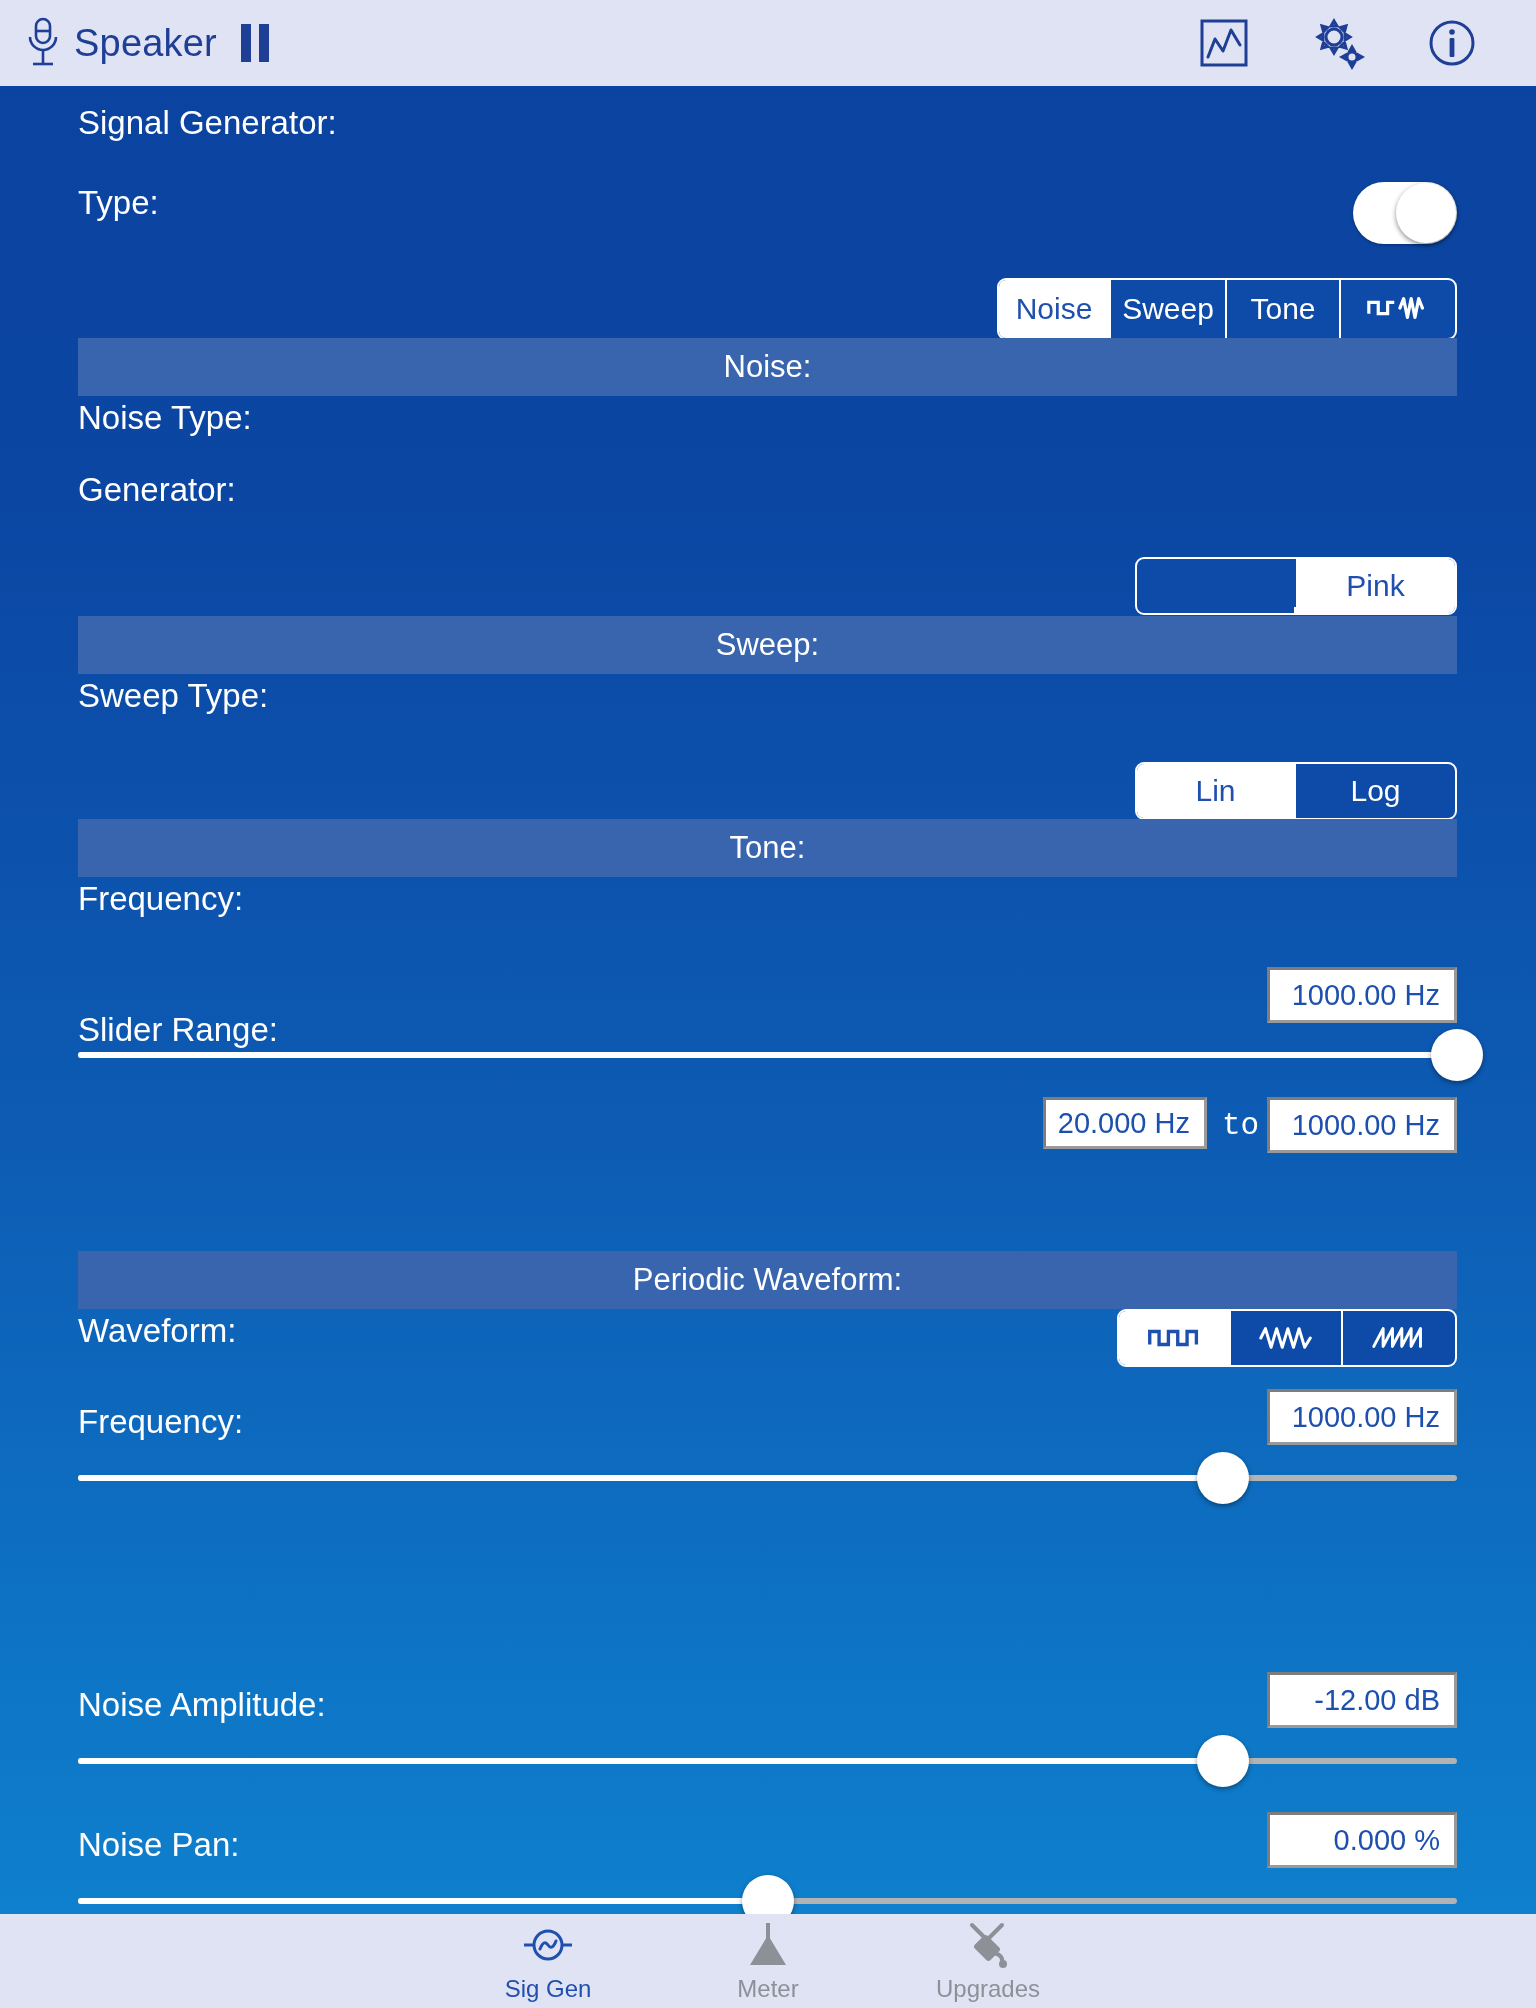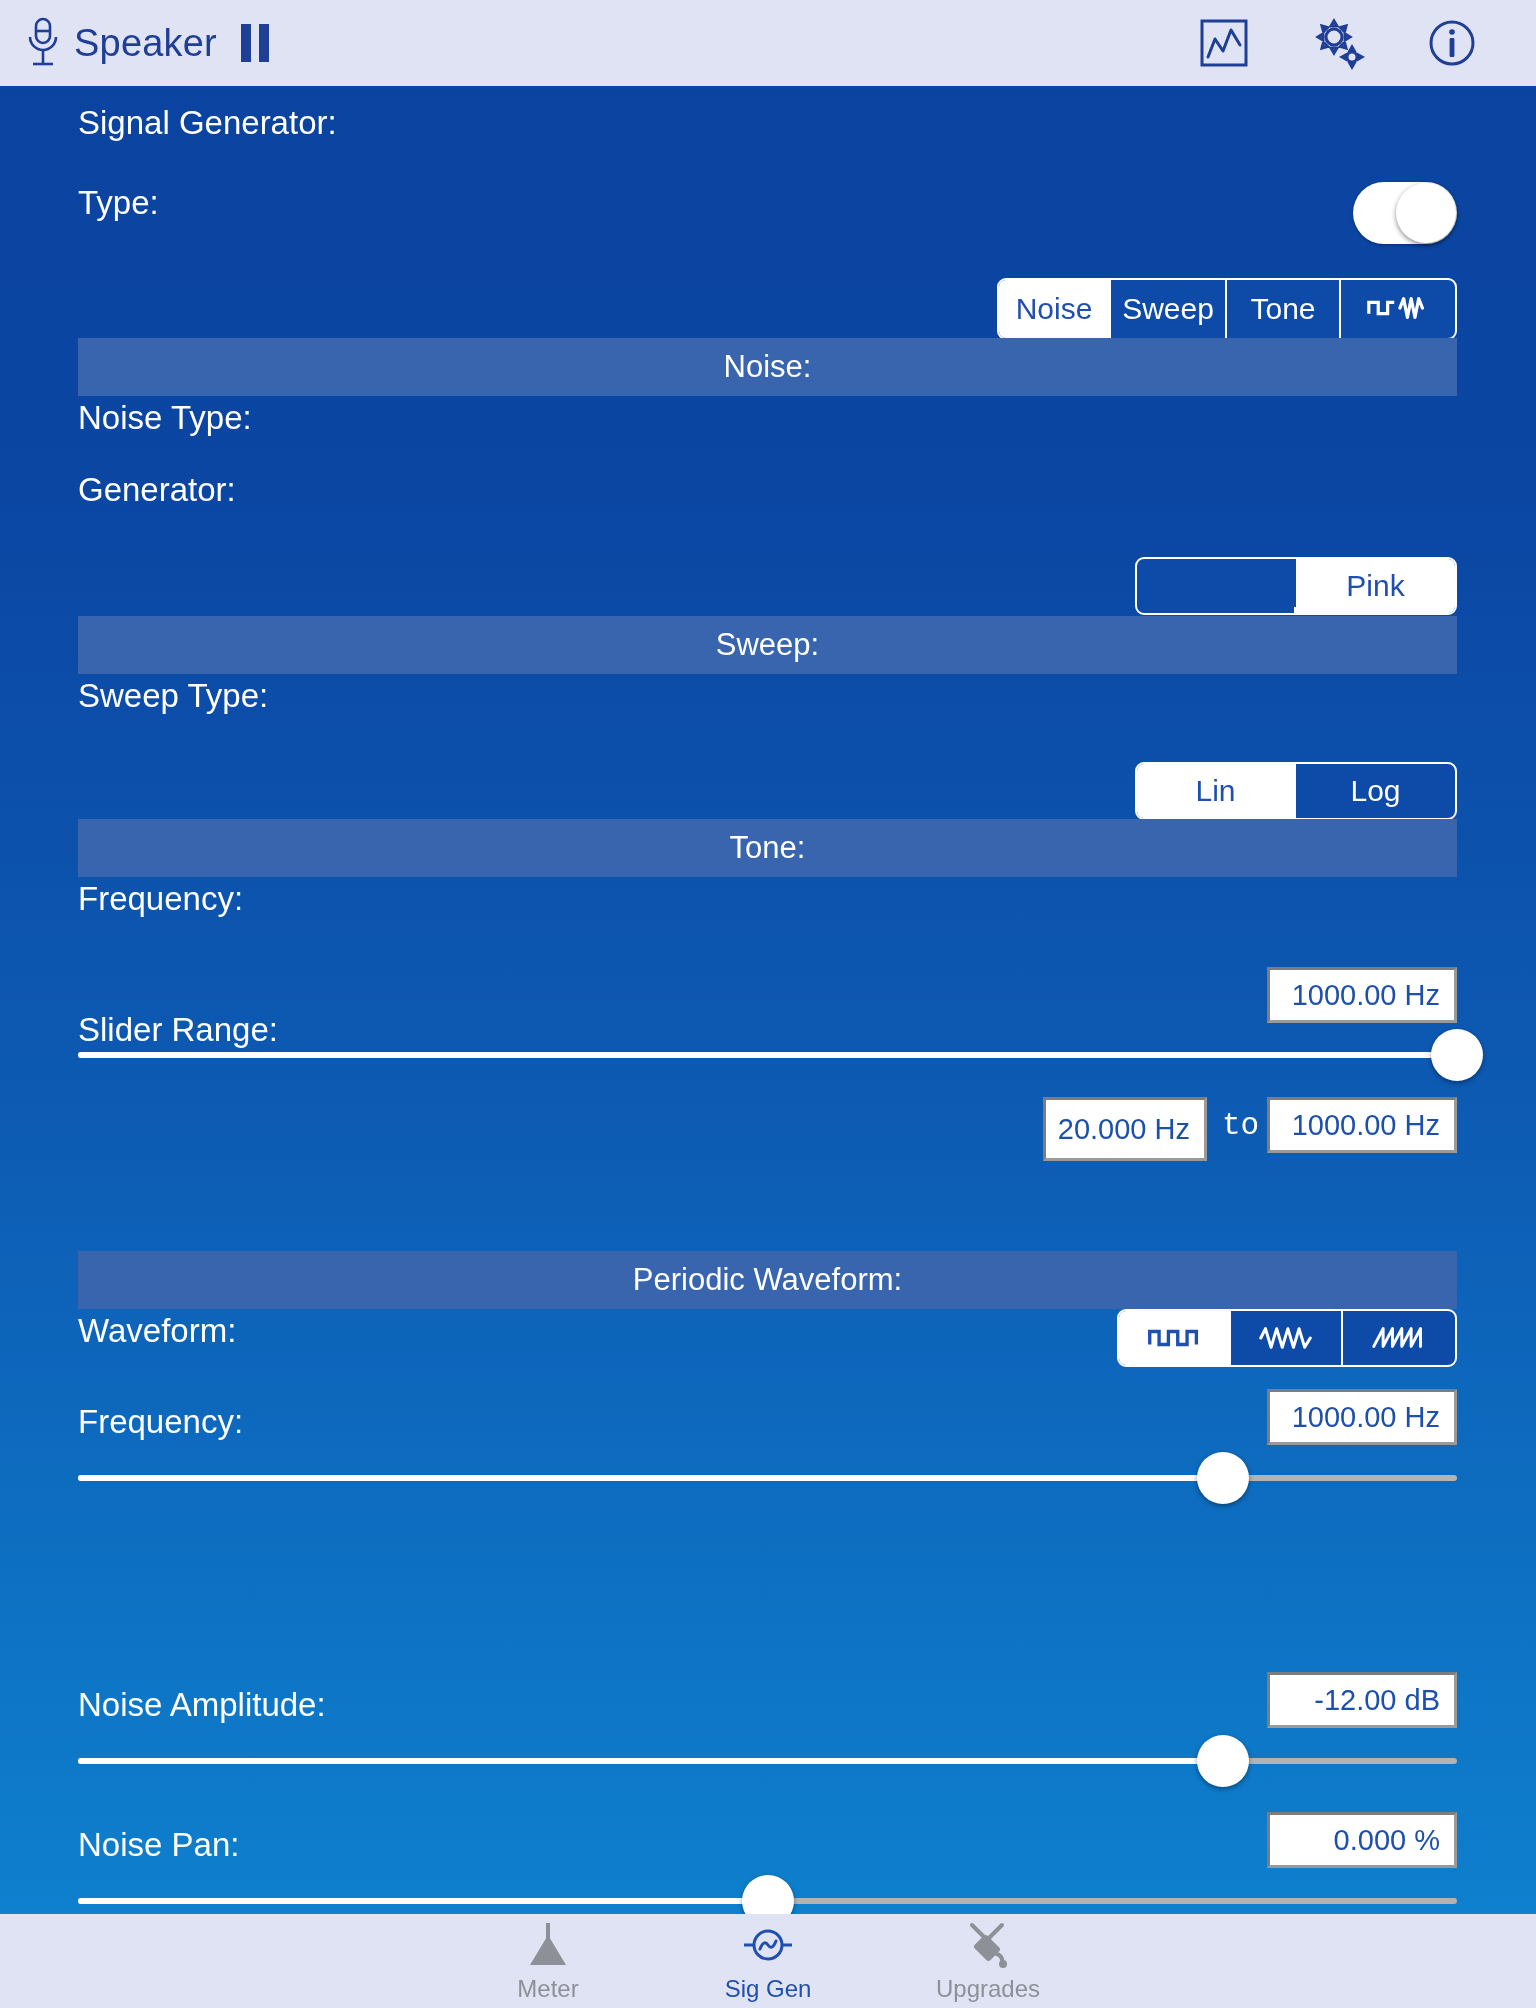--- a/index.html
+++ b/index.html
@@ -249,21 +249,21 @@
   <div class="field" style="left:1267px; top:881px; width:190px; height:56px;">1000.00 Hz</div>
   <div class="slider" style="left:78px; top:943px; width:1379px;">
     <span class="track"></span>
     <span class="fill" style="width:100%;"></span>
     <span class="knob" style="left:100%;"></span>
   </div>
 
   <div class="row" style="left:78px; top:925px;">
     <span class="label">Slider Range:</span>
   </div>
-  <div class="field" style="left:1043px; top:1011px; width:164px; height:64px;">20.000 Hz</div>
+  <div class="field" style="left:1043px; top:1011px; width:164px; height:52px;">20.000 Hz</div>
   <span class="to-label" style="left:1222px; top:1022px;">to</span>
   <div class="field" style="left:1267px; top:1011px; width:190px; height:56px;">1000.00 Hz</div>
 
   <div class="sec-head" style="top:1165px;">Periodic Waveform:</div>
   <div class="row" style="left:78px; top:1226px;">
     <span class="label">Waveform:</span>
   </div>
   <div class="seg" style="left:1117px; top:1223px; width:340px; height:58px;">
     <div class="segbtn sel" style="width:112px;">
       <span>
@@ -314,39 +314,39 @@
   <div class="field" style="left:1267px; top:1726px; width:190px; height:56px;">0.000 %</div>
   <div class="slider" style="left:78px; top:1789px; width:1379px;">
     <span class="track"></span>
     <span class="fill" style="width:50%;"></span>
     <span class="knob" style="left:50%;"></span>
   </div>
 
 </div>
 
 <div class="tabbar">
-  <div class="tab">
-    <span class="ticon">
-      <svg viewBox="0 0 52 52" width="52" height="52">
-        <path d="M26 4 L26 16 L44 46 L8 46 L26 16" fill="#8e9097"></path>
-        <rect x="24" y="4" width="4" height="16" fill="#8e9097"></rect>
-      </svg>
-    </span>
-    <span class="tlabel">Meter</span>
-  </div>
   <div class="tab active">
     <span class="ticon">
       <svg viewBox="0 0 52 52" width="52" height="52">
         <circle cx="26" cy="26" r="14" fill="none" stroke="#1f4faf" stroke-width="3"></circle>
         <line x1="2" y1="26" x2="12" y2="26" stroke="#1f4faf" stroke-width="3"></line>
         <line x1="40" y1="26" x2="50" y2="26" stroke="#1f4faf" stroke-width="3"></line>
         <path d="M18 30 q4 -10 8 -4 q4 6 8 -4" fill="none" stroke="#1f4faf" stroke-width="3" stroke-linecap="round"></path>
       </svg>
     </span>
     <span class="tlabel">Sig Gen</span>
+  </div>
+  <div class="tab">
+    <span class="ticon">
+      <svg viewBox="0 0 52 52" width="52" height="52">
+        <path d="M26 4 L26 16 L44 46 L8 46 L26 16" fill="#8e9097"></path>
+        <rect x="24" y="4" width="4" height="16" fill="#8e9097"></rect>
+      </svg>
+    </span>
+    <span class="tlabel">Meter</span>
   </div>
   <div class="tab">
     <span class="ticon">
       <svg viewBox="0 0 52 52" width="52" height="52">
         <g stroke="#8e9097" stroke-width="4" fill="none" stroke-linecap="round">
           <line x1="10" y1="6" x2="30" y2="26"></line>
           <line x1="40" y1="6" x2="22" y2="24"></line>
         </g>
         <rect x="14" y="20" width="22" height="18" rx="3" fill="#8e9097" transform="rotate(45 25 29)"></rect>
         <path d="M32 34 q10 2 8 12" stroke="#8e9097" stroke-width="4" fill="none" stroke-linecap="round"></path>

